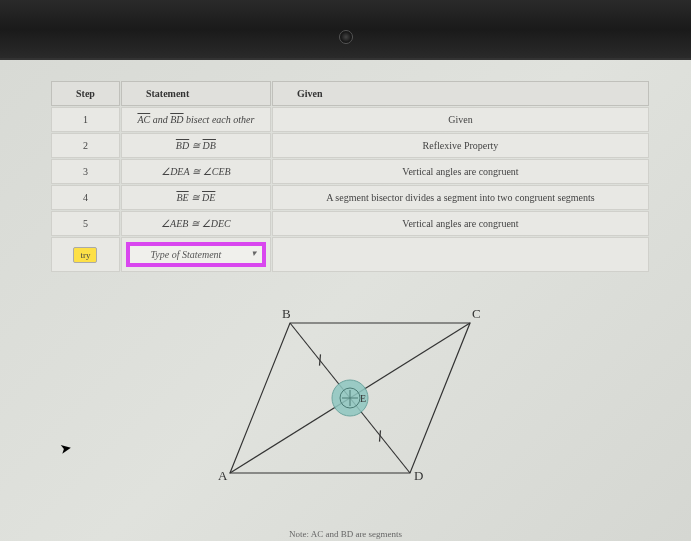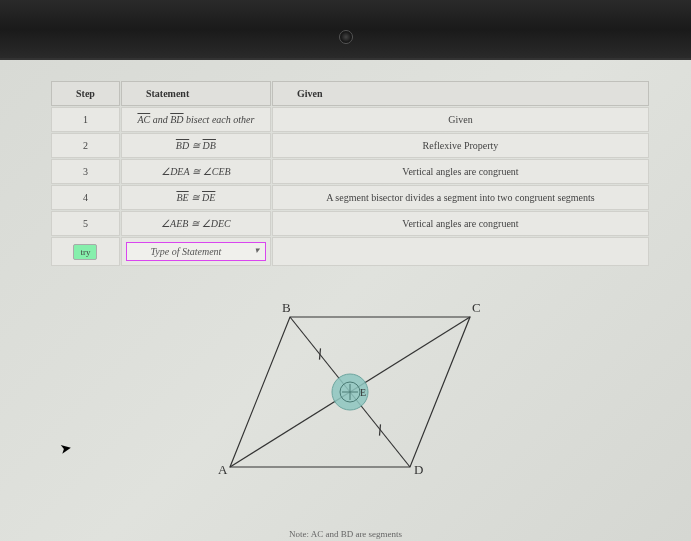--- a/index.html
+++ b/index.html
@@ -73,27 +73,27 @@
   .step-col { text-align: center; width: 40px; }
   .stmt-col { text-align: center; width: 150px; font-style: italic; }
   .reason-col { font-size: 9px; text-align: center; }
   .overline { text-decoration: overline; font-style: italic; }
   .try-row td { padding: 4px; }
   .try-btn {
     display: inline-block;
     border: 1px solid #aaa;
     padding: 2px 6px;
     font-size: 9px;
-    background: #86efac;
+    background: #fde047;
     border-radius: 2px;
     cursor: pointer;
   }
   .type-select {
     display: inline-block;
-    border: 1px solid #d946ef;
+    border: 4px solid #d946ef;
     padding: 3px 28px 3px 8px;
     font-size: 10px;
     background: #f0f0ec;
     position: relative;
     width: 140px;
     color: #555;
   }
   .type-select::after {
     content: "▾";
     position: absolute;

